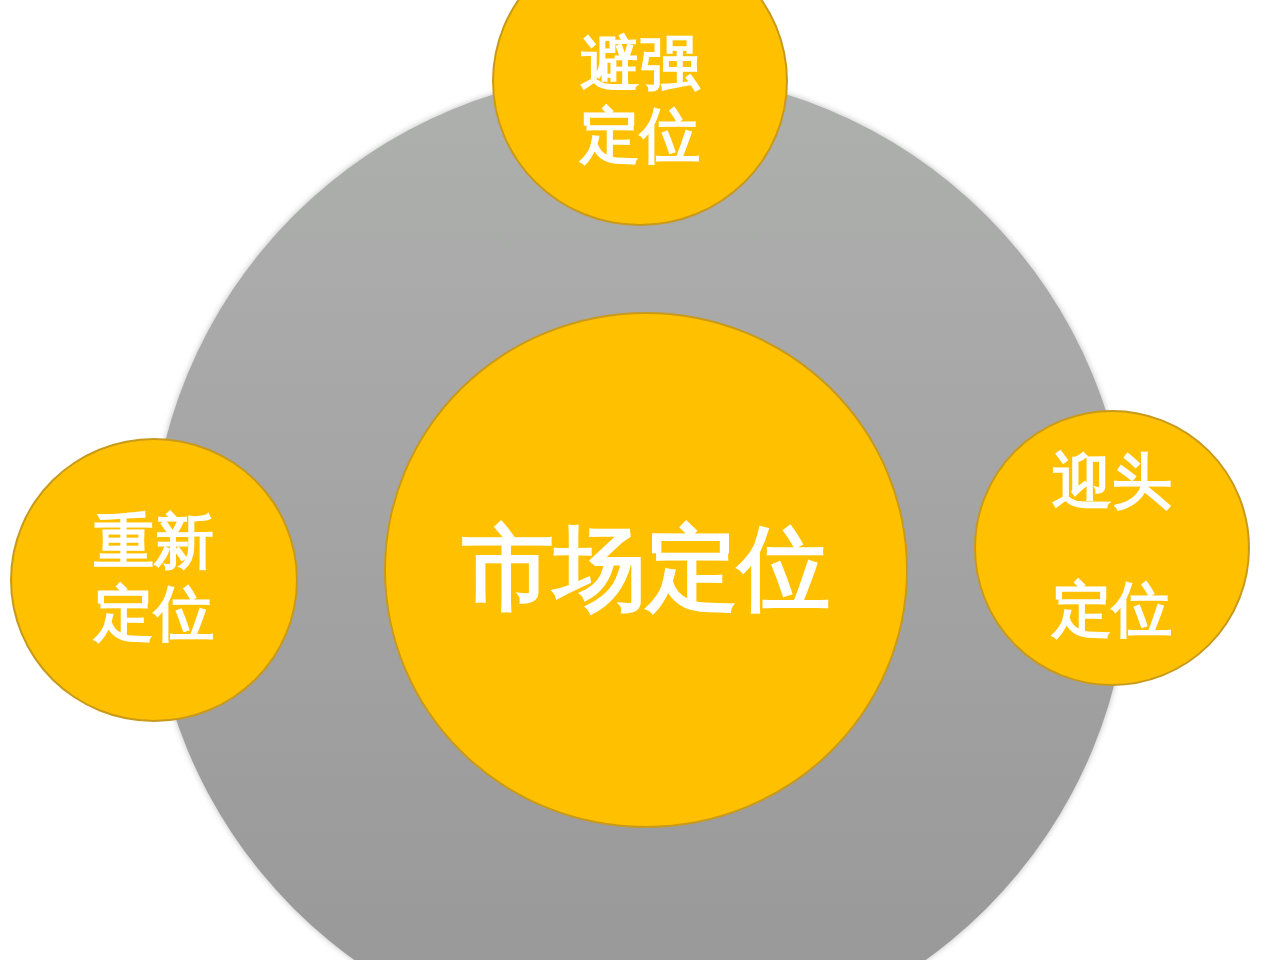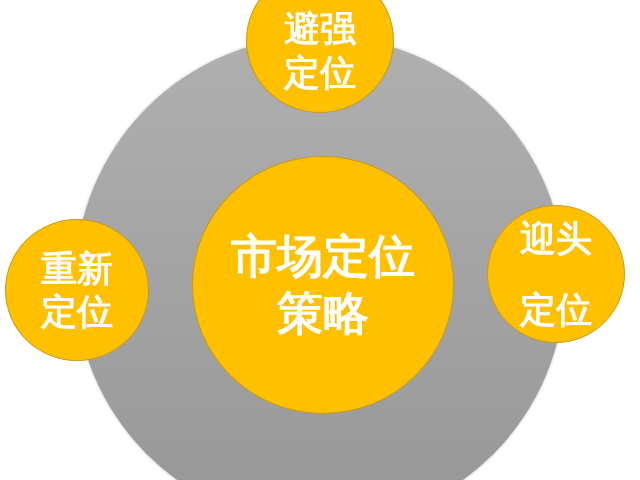--- a/index.html
+++ b/index.html
@@ -5,31 +5,30 @@
     html, body { margin:0; padding:0; }
     body { width:640px; height:480px; overflow:hidden; background:#ffffff; position:relative;
            font-family:"DejaVu Sans", sans-serif; }
     .big-circle { position:absolute; left:75px; top:36px; width:490px; height:490px; border-radius:50%;
                   background:linear-gradient(to bottom, #aeb0ae 0%, #a3a3a3 50%, #979797 100%);
                   box-shadow:0 0 3px rgba(0,0,0,0.25); }
     .node { position:absolute; border-radius:50%; background:#ffc000; border:1.5px solid #c99a1a;
             box-sizing:border-box; display:flex; flex-direction:column; align-items:center; justify-content:center;
             color:#ffffff; font-weight:bold; text-align:center; }
     .node span { display:block; line-height:1.2; }
-    .small span { font-size:36px; }
+    .small span { font-size:30px; }
     .center span { font-size:46px; line-height:1.25; }
   </style>
 </head>
 <body>
 
 <div class="big-circle"></div>
 
 <div class="node center" style="left:192px; top:156px; width:262px; height:258px;justify-content:center;">
   <span>市场定位</span>
-  <span>策略</span>
 </div>
 
 <div class="node small" style="left:246px; top:-32px; width:148px; height:145px; padding-top:20px;">
   <span>避强</span>
   <span>定位</span>
 </div>
 
 <div class="node small" style="left:5px; top:219px; width:144px; height:142px;">
   <span>重新</span>
   <span>定位</span>

